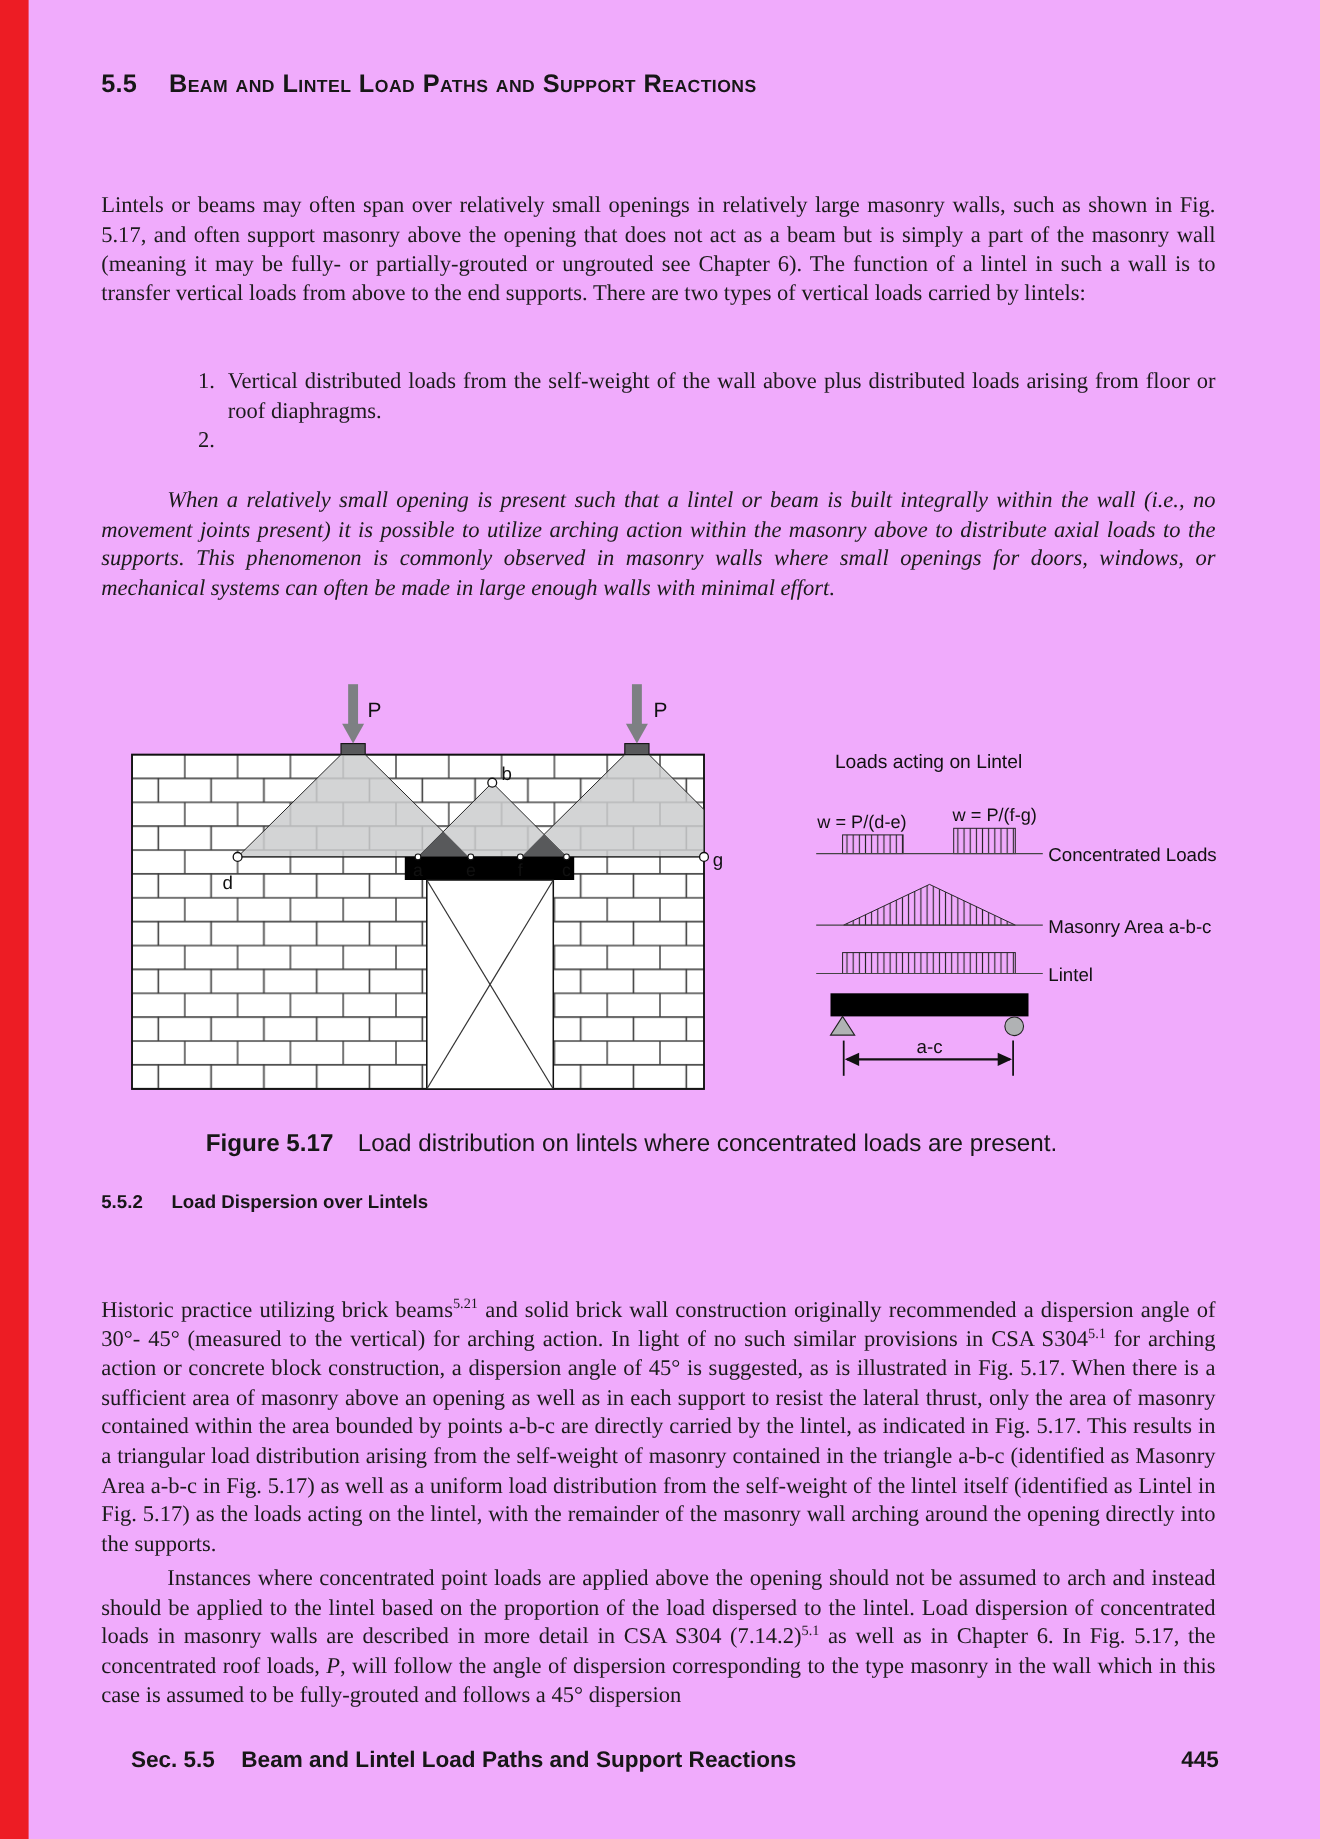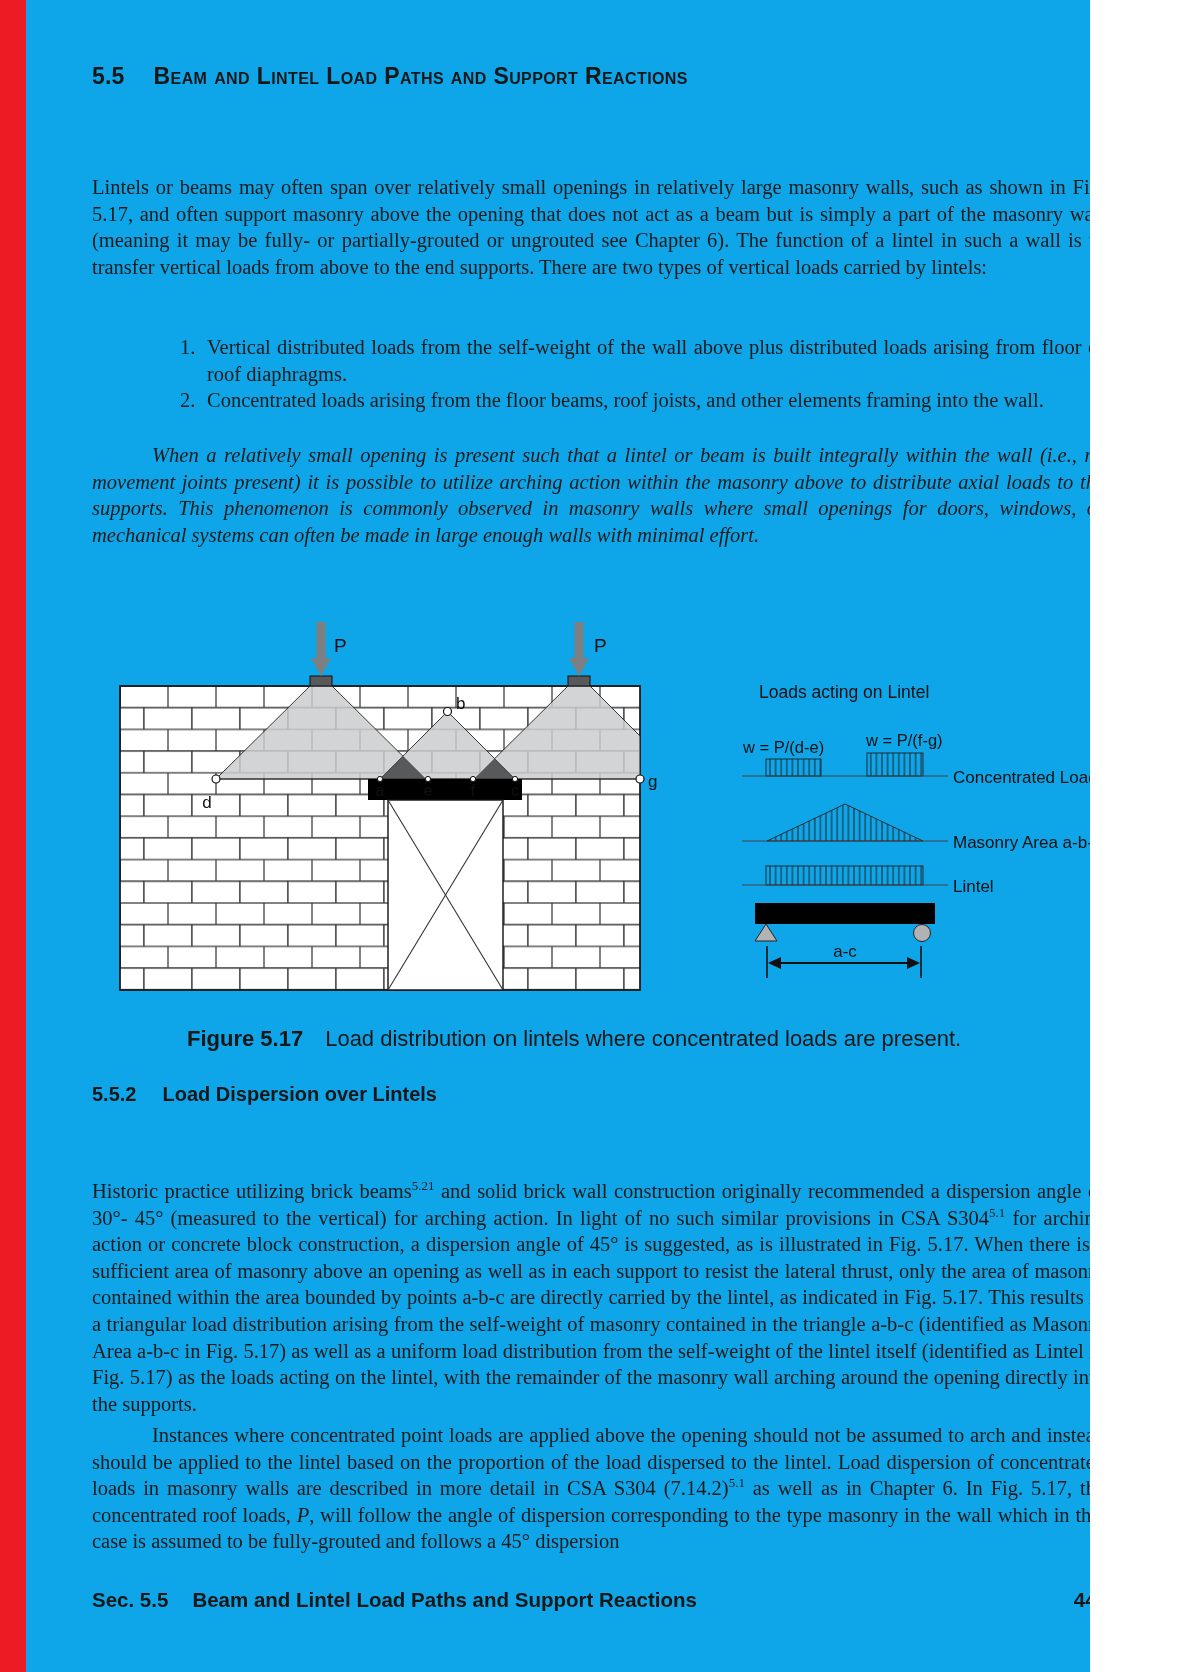--- a/index.html
+++ b/index.html
@@ -1,43 +1,43 @@
 <!DOCTYPE html>
 <html><head>
 <meta charset="utf-8">
 <style>
   html,body{margin:0;padding:0;background:#ffffff;}
-  #page{position:relative;width:1090px;height:1672px;background:#0ea5e9;overflow:hidden;
+  #page{position:relative;width:1200px;height:1672px;background:#f0abfc;overflow:hidden;
         font-family:"Liberation Serif",serif;color:#1b1b1b;}
   .stripe{position:absolute;left:0;top:0;width:26px;height:1672px;background:#ed1c24;}
   .h-sans{font-family:"Liberation Sans",sans-serif;font-weight:bold;color:#171717;}
   #h55{position:absolute;left:92px;top:63px;font-size:23px;letter-spacing:.2px;}
   #h55 .num{margin-right:29px;}
   #h55 .sc{font-variant:small-caps;letter-spacing:.4px;}
   #h551{position:absolute;left:92px;top:135px;font-size:23px;}
   #h551 .num,#h552 .num{margin-right:26px;}
-  #h552{position:absolute;left:92px;top:1083px;font-size:20px;}
+  #h552{position:absolute;left:92px;top:1083px;font-size:17px;}
   .body-text{position:absolute;left:92px;width:1013px;font-size:20.5px;line-height:26.6px;
              text-align:justify;}
   #p1{top:174px;}
   #list{position:absolute;left:92px;width:1013px;top:334px;font-size:20.5px;line-height:26.6px;}
   .li{position:relative;padding-left:115px;text-align:justify;}
   .li .num{position:absolute;left:88px;}
   #p2{top:442px;text-indent:60px;font-style:italic;}
   #p3{top:1148px;margin-top:30px;}
   #p4{top:1402px;text-indent:60px;margin-top:20px;}
   sup{font-size:13px;line-height:0;}
   .ital{font-style:italic;}
   #caption{position:absolute;left:187px;top:1026px;font-family:"Liberation Sans",sans-serif;
            font-size:22px;color:#171717;}
   #caption .cap-label{font-weight:bold;margin-right:22px;}
   #figure-svg{position:absolute;left:0;top:0;}
   #footer{position:absolute;left:92px;top:1588px;width:1016px;display:flex;
           font-family:"Liberation Sans",sans-serif;font-weight:bold;font-size:20.5px;color:#171717;}
-  #footer .sec{margin-right:24px;}
+  #footer .sec{margin-right:24px;margin-left:27px;}
   #footer .pg{margin-left:auto;}
   svg text{font-family:"Liberation Sans",sans-serif;fill:#111;}
 </style>
 </head>
 <body>
 
 <div id="page">
 
   <div class="stripe"></div>
 
@@ -50,21 +50,20 @@
     <span>Lintels or beams may often span over relatively small openings in relatively large masonry walls, such as shown in Fig. 5.17, and often support masonry above the opening that does not act as a beam but is simply a part of the masonry wall (meaning it may be fully- or partially-grouted or ungrouted see Chapter 6). The function of a lintel in such a wall is to transfer vertical loads from above to the end supports. There are two types of vertical loads carried by lintels:</span>
   </div>
 
   <div id="list">
     <div class="li">
       <span class="num">1.</span>
       <span>Vertical distributed loads from the self-weight of the wall above plus distributed loads arising from floor or roof diaphragms.</span>
     </div>
     <div class="li">
       <span class="num">2.</span>
-      <span>Concentrated loads arising from the floor beams, roof joists, and other elements framing into the wall.</span>
     </div>
   </div>
 
   <div id="p2" class="body-text">
     <span>When a relatively small opening is present such that a lintel or beam is built integrally within the wall (i.e., no movement joints present) it is possible to utilize arching action within the masonry above to distribute axial loads to the supports. This phenomenon is commonly observed in masonry walls where small openings for doors, windows, or mechanical systems can often be made in large enough walls with minimal effort.</span>
   </div>
 
   <svg id="figure-svg" width="1200" height="1672" viewBox="0 0 1200 1672">
     <defs>
       <pattern id="bricks" x="120" y="686" width="48" height="43.4" patternUnits="userSpaceOnUse">

